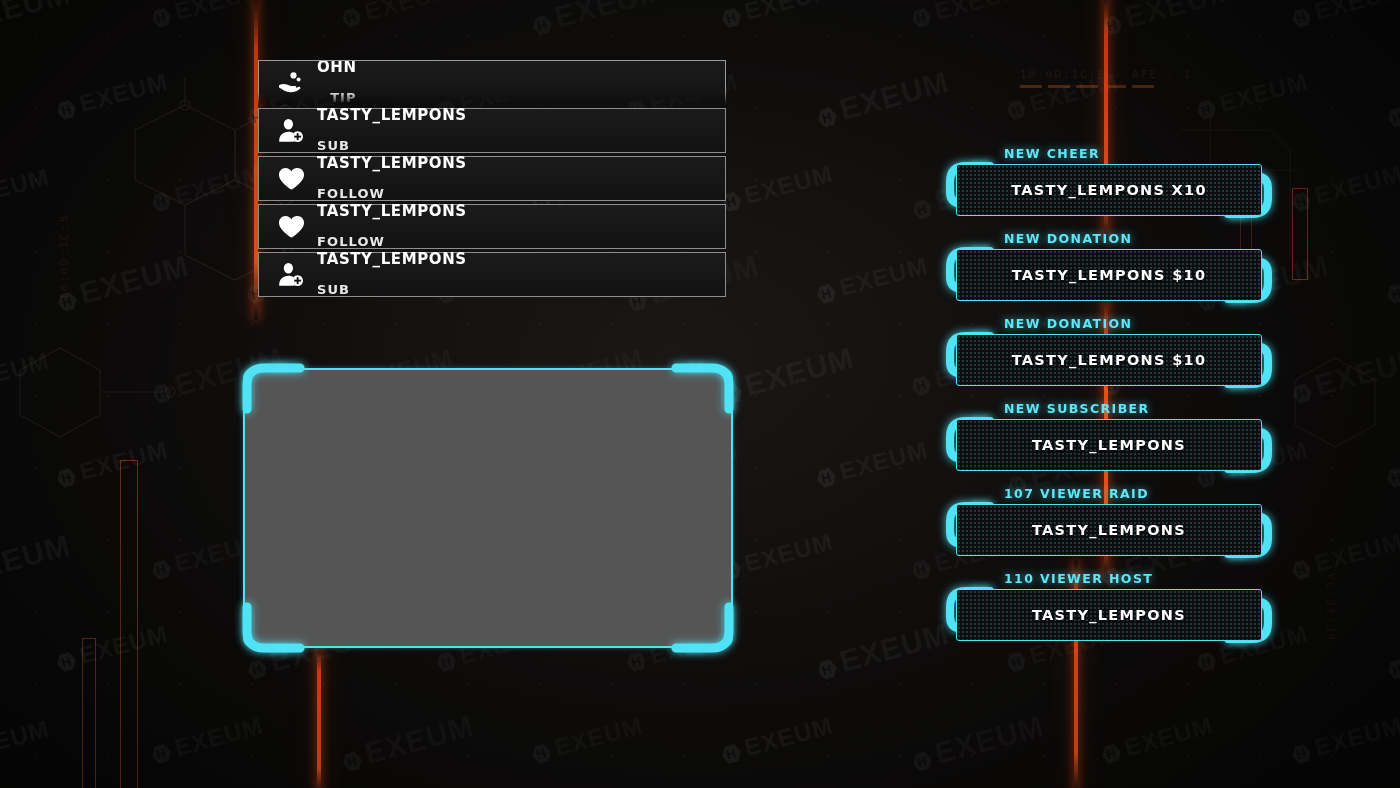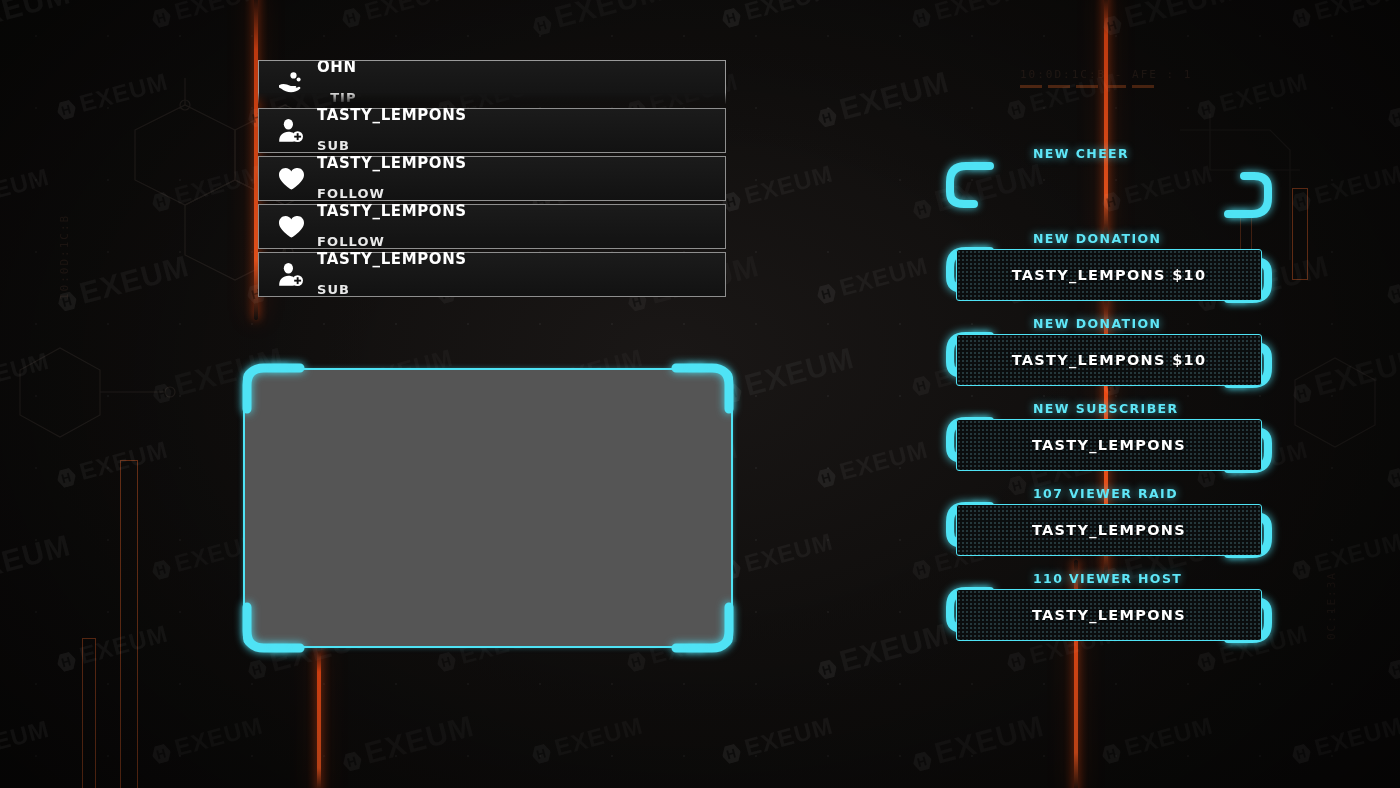--- a/index.html
+++ b/index.html
@@ -96,21 +96,20 @@
 
   
   #alerts { position:absolute; left:944px; top:146px; width:330px; }
   .alert { position:relative; height:85px; margin-bottom:0; }
   .alert-label {
     position:absolute; top:0px; left:60px; color:#5fe6f7;
     font-size:12.5px; font-weight:700; letter-spacing:1.4px;
     font-family:"DejaVu Sans", sans-serif;
     text-shadow:0 0 8px rgba(79,227,245,.75);
     white-space:nowrap;
-    margin-left:29px;
   }
   .alert-box {
     position:absolute; left:12px; right:12px; top:18px; height:52px;
     background:#0b0d0e;
     border:1px solid #4fe3f5;
     border-radius:3px;
     display:flex; align-items:center; justify-content:center;
     overflow:hidden;
   }
   .alert-box::before {
@@ -385,20 +384,23 @@
       </div>
       <div class="br-r">
         <svg width="50" height="46" viewBox="0 0 50 46">
           <path d="M46 4 H22 Q6 4 6 20 V30 Q6 42 20 42 H30" fill="none" stroke="#4fe3f5" stroke-width="8" stroke-linecap="round" style="filter:drop-shadow(0 0 4px rgba(79,227,245,.85))"></path>
           <g fill="#4fe3f5" style="filter:drop-shadow(0 0 3px rgba(79,227,245,.85))">
             <path d="M30 0 l5 0 -3 7 -5 0 z"></path>
             <path d="M39 0 l5 0 -3 7 -5 0 z"></path>
           </g>
         </svg>
       </div>
+      <div class="alert-box">
+        <span class="alert-text">TASTY_LEMPONS X10</span>
+      </div>
     </div>
     <div class="alert">
       <div class="alert-label">NEW DONATION</div>
       <div class="br-l">
         <svg width="50" height="46" viewBox="0 0 50 46">
           <path d="M46 4 H22 Q6 4 6 20 V30 Q6 42 20 42 H30" fill="none" stroke="#4fe3f5" stroke-width="8" stroke-linecap="round" style="filter:drop-shadow(0 0 4px rgba(79,227,245,.85))"></path>
           <g fill="#4fe3f5" style="filter:drop-shadow(0 0 3px rgba(79,227,245,.85))">
             <path d="M30 0 l5 0 -3 7 -5 0 z"></path>
             <path d="M39 0 l5 0 -3 7 -5 0 z"></path>
           </g>

